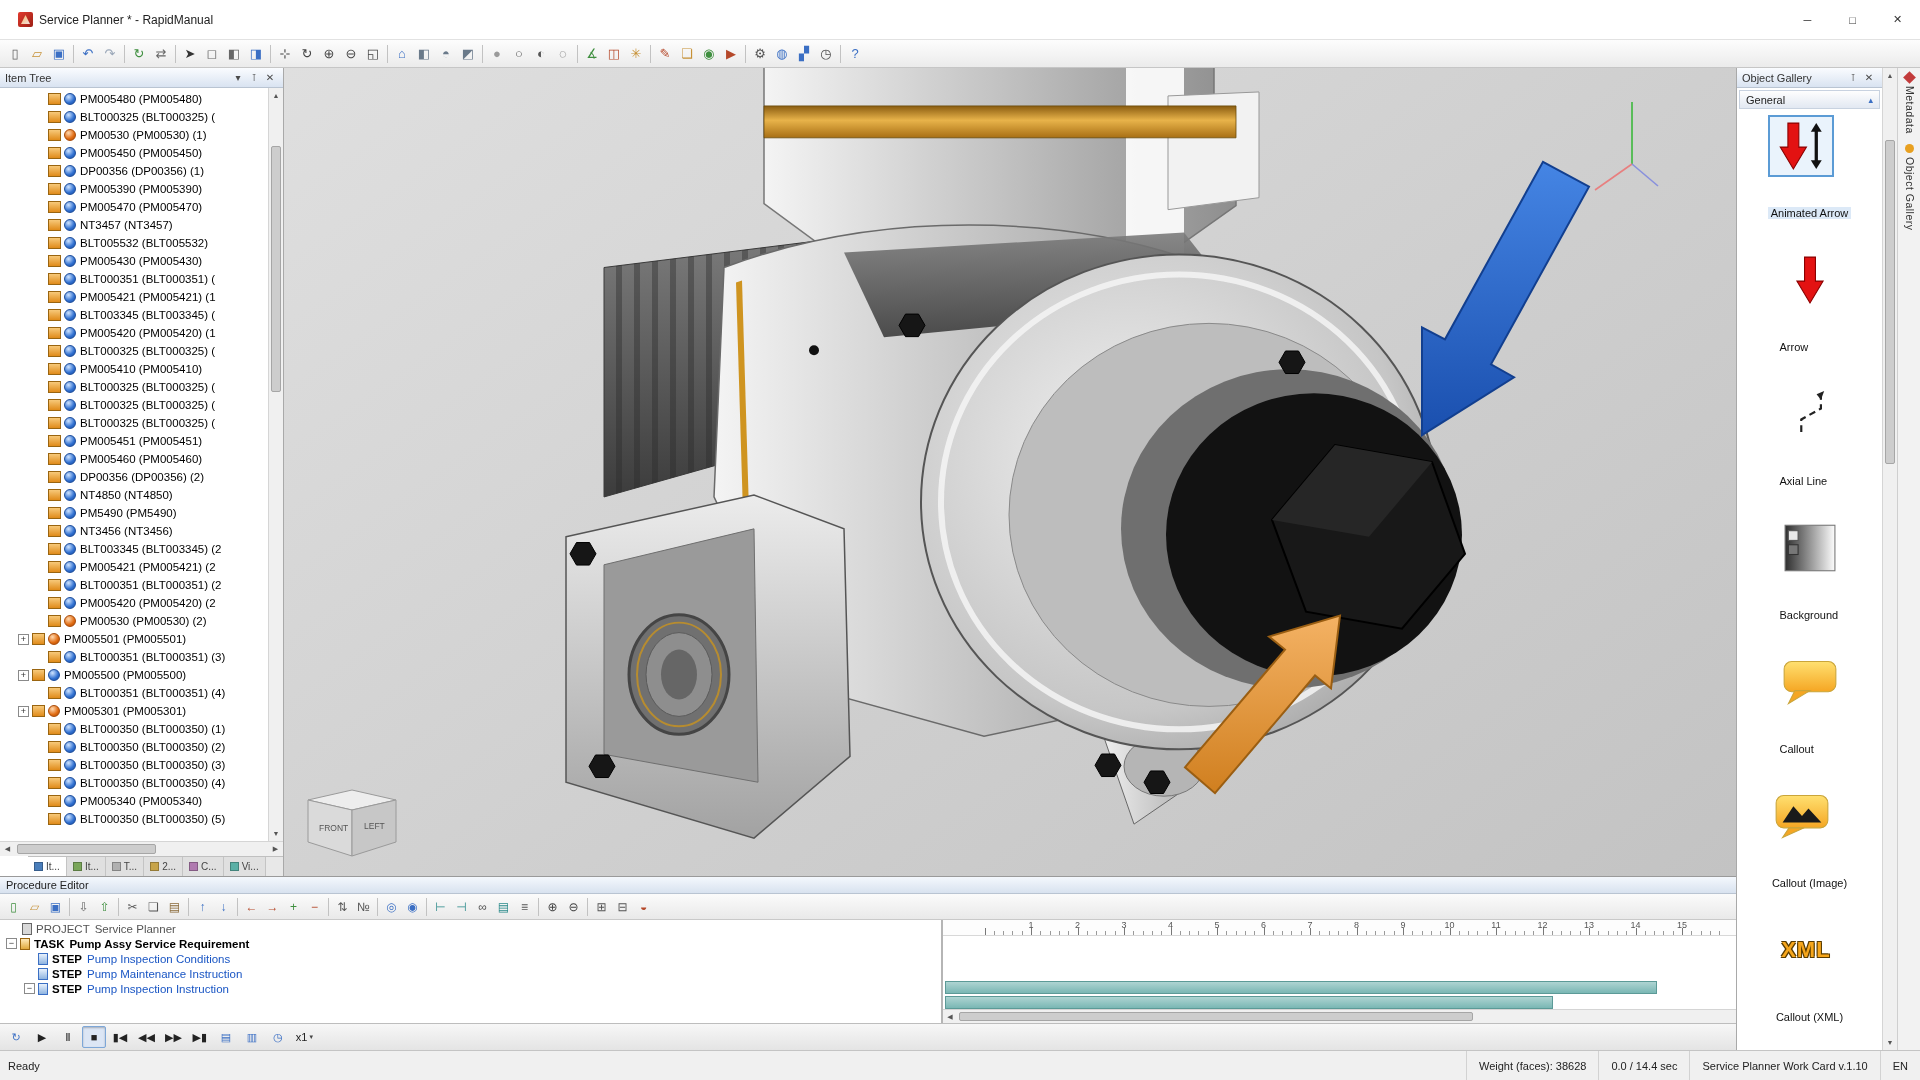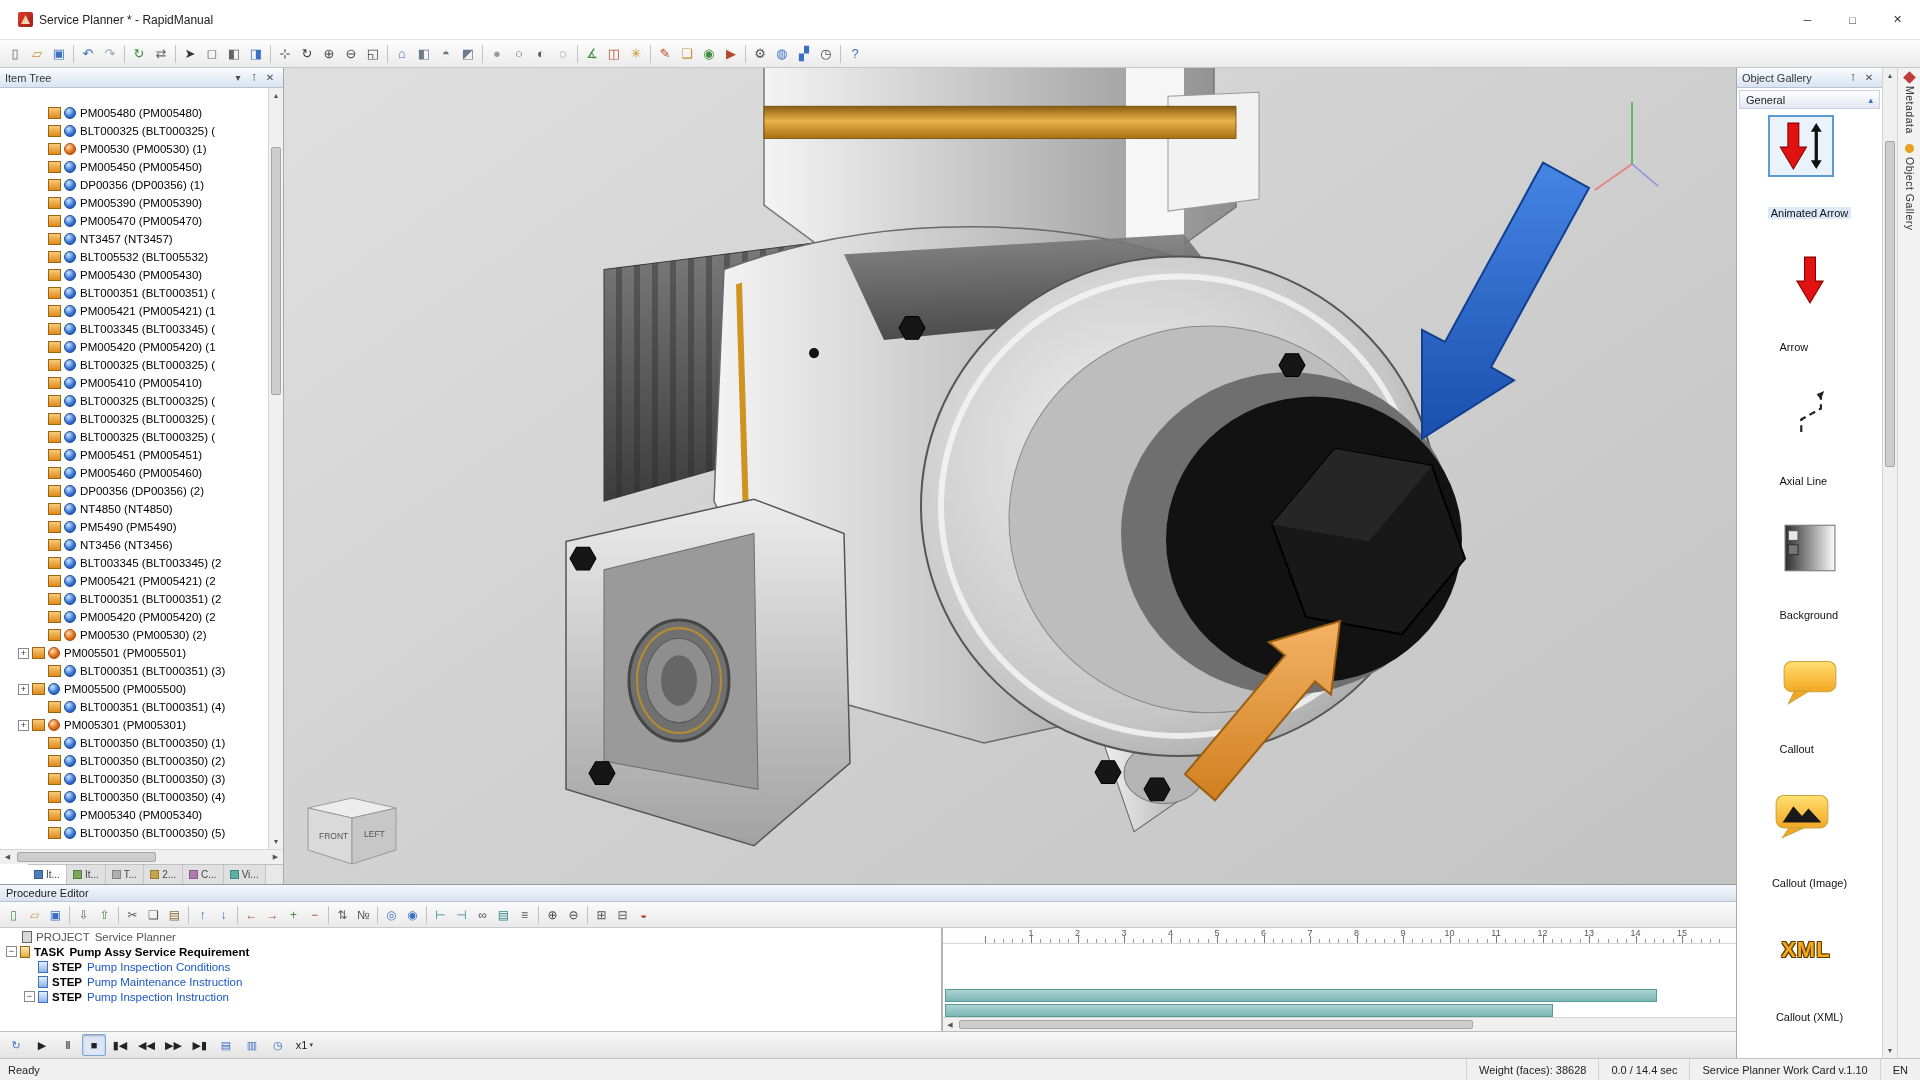--- a/index.html
+++ b/index.html
@@ -33,21 +33,21 @@
   .content-row { flex:1 1 auto; display:flex; min-height:0; }
   .left-main { flex:1 1 auto; display:flex; flex-direction:column; min-width:0; }
   .upper { flex:1 1 auto; display:flex; min-height:0; }
 
   
   .item-tree-panel { width:284px; flex:0 0 auto; display:flex; flex-direction:column; background:#fff; border-right:1px solid #a9a9a9; }
   .panel-header { height:20px; flex:0 0 auto; background:linear-gradient(#fafcff,#d9e3f1); border-bottom:1px solid #b9c4d2; display:flex; align-items:center; padding:0 5px; font-size:11px; color:#333; }
   .panel-header .ph-title { flex:1; white-space:nowrap; overflow:hidden; }
   .ph-btn { width:16px; height:16px; display:flex; align-items:center; justify-content:center; font-size:10px; color:#4a4a4a; cursor:default; }
   .tree-wrap { flex:1 1 auto; display:flex; min-height:0; }
-  .tree { flex:1 1 auto; overflow:hidden; padding-top:16px; position:relative; }
+  .tree { flex:1 1 auto; overflow:hidden; padding-top:2px; position:relative; }
   .tree-row { height:18px; display:flex; align-items:center; white-space:nowrap; padding-left:34px; cursor:default; }
   .tree-row.lvl1 { padding-left:18px; }
   .pm { width:11px; height:11px; flex:0 0 auto; margin-right:3px; font-size:9px; line-height:9px; text-align:center; border:1px solid #8a8a8a; background:#fff; color:#333; }
   .pm:empty { border-color:transparent; background:transparent; }
   .ic-box { width:13px; height:12px; flex:0 0 auto; margin-right:2px; background:linear-gradient(#f7c97a,#e08b1a); border:1px solid #9a6510; }
   .ic-sph { width:12px; height:12px; flex:0 0 auto; border-radius:50%; margin:0 4px 0 1px; background:radial-gradient(circle at 35% 30%, #cfe4ff, #2f6fd0 60%, #1b4c9c); border:1px solid #1b4c9c; }
   .ic-sph.red { background:radial-gradient(circle at 35% 30%, #ffd9b0, #e06a10 60%, #a84a08); border-color:#a84a08; }
   .tree-label { font-size:11.5px; color:#000; }
 
   .vscroll { width:15px; flex:0 0 auto; background:#f0f0f0; border-left:1px solid #d5d5d5; display:flex; flex-direction:column; }
@@ -129,21 +129,21 @@
   .tl-scroll .hs-btn { width:14px; }
   .tl-scroll .hs-thumb { width:66%; }
 
   
   .playback { height:27px; flex:0 0 auto; background:linear-gradient(#f7f7f7,#e4e4e4); border-top:1px solid #bdbdbd; display:flex; align-items:center; padding-left:4px; gap:2px; }
   .pb-btn { min-width:24px; height:22px; padding:0 3px; display:flex; align-items:center; justify-content:center; gap:2px; font-size:11px; color:#222; border:1px solid transparent; border-radius:2px; cursor:default; }
   .pb-btn.active { background:#dce6f5; border-color:#7da7d8; box-shadow:inset 0 1px 2px rgba(0,0,0,.25); }
   .pb-caret { font-size:7px; color:#444; }
 
   
-  .statusbar { height:22px; flex:0 0 auto; background:#f0f0f0; border-top:1px solid #c4c4c4; display:flex; align-items:center; font-size:11px; color:#222; }
+  .statusbar { height:30px; flex:0 0 auto; background:#f0f0f0; border-top:1px solid #c4c4c4; display:flex; align-items:center; font-size:11px; color:#222; }
   .sb-ready { padding:0 8px; flex:1; }
   .sb-cell { padding:0 12px; border-left:1px solid #d2d2d2; height:100%; display:flex; align-items:center; white-space:nowrap; }
 </style>
 </head>
 <body>
 
 <div class="app">
 
   <div class="titlebar">
     <div class="app-icon"></div>

